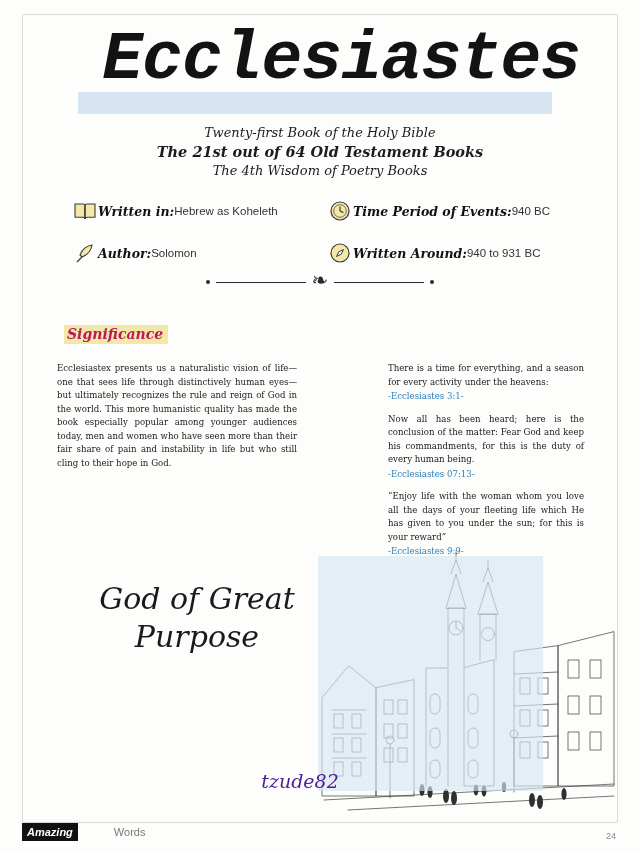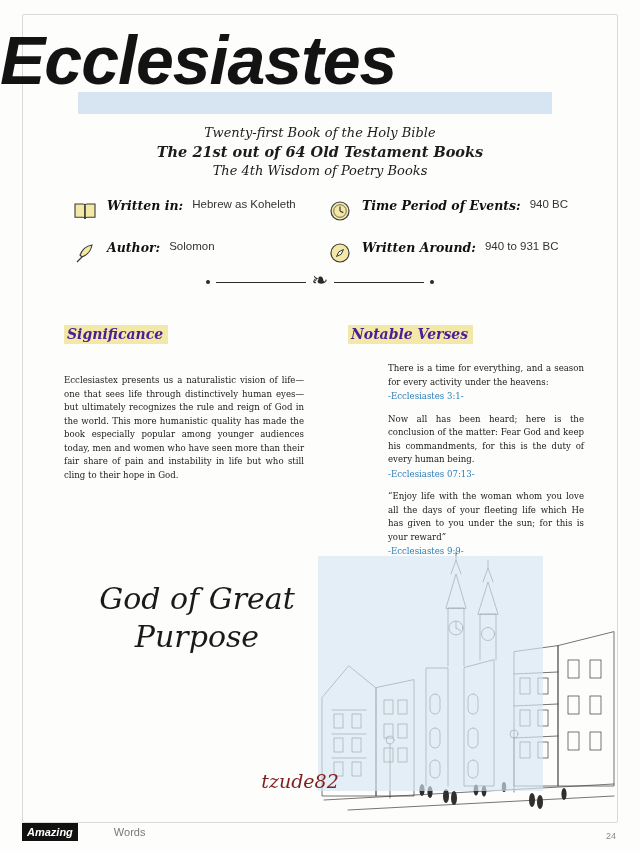--- a/index.html
+++ b/index.html
@@ -26,22 +26,22 @@
   #title-highlight {
     position: absolute;
     left: 78px; top: 92px;
     width: 474px; height: 22px;
     background: #cfe1ef;
     opacity: .85;
   }
   #book-title {
     position: absolute;
     left: 0; top: 26px; width: 580px;
-    text-align: left;
-    font-family: Liberation Sans, sans-serif;
+    text-align: right;
+    font-family: Liberation Mono, monospace;
     font-weight: 700;
     font-style: italic;
     font-size: 68px;
     letter-spacing: -1px;
     color: #131313;
     line-height: 1;
   }
   
   #subtitles {
     position: absolute;
@@ -71,21 +71,21 @@
   
   #facts {
     position: absolute;
     left: 72px; top: 198px;
     width: 500px;
     display: grid;
     grid-template-columns: 1fr 1fr;
     grid-row-gap: 16px;
     grid-column-gap: 10px;
   }
-  .fact { display: flex; gap: 9px; }
+  .fact { display: flex; align-items: center; }
   .fact .ficon {
     width: 26px; height: 26px;
     flex: 0 0 26px;
     display: flex; align-items: center; justify-content: center;
   }
   .fact .flabel {
     font-family: "DejaVu Serif", serif;
     font-style: italic;
     font-weight: 700;
     font-size: 12.5px;
@@ -112,36 +112,35 @@
     font-size: 20px; color: #2a2a2a; line-height: 1;
     position: relative; top: -2px;
   }
   
   .col-heading {
     position: absolute;
     font-family: "DejaVu Serif", serif;
     font-style: italic;
     font-weight: 700;
     font-size: 14px;
-    color: #4c1d95;
+    color: #be185d;
     padding: 1px 5px 2px 3px;
     background: #f2e9a8;
   }
   #sig-heading { left: 64px; top: 325px; }
   #ver-heading { left: 348px; top: 325px; }
 
   #sig-body {
     position: absolute;
-    left: 64px; top: 362px; width: 240px;
+    left: 57px; top: 362px; width: 240px;
     font-family: "DejaVu Serif", serif;
     font-size: 8.6px;
     line-height: 13.5px;
     color: #1b1b1b;
     text-align: justify;
-    margin-top: 12px;
   }
   #verses {
     position: absolute;
     left: 348px; top: 362px; width: 236px;
     font-family: "DejaVu Serif", serif;
     font-size: 8.6px;
     line-height: 13.5px;
     color: #1b1b1b;
     text-align: justify;
   }
@@ -163,21 +162,21 @@
     color: #1a1a1a;
   }
   
   #signature {
     position: absolute;
     left: 200px; top: 770px; width: 200px;
     text-align: center;
     font-family: "DejaVu Serif", serif;
     font-style: italic;
     font-size: 19px;
-    color: #7f1d1d;
+    color: #4c1d95;
   }
   
   #illustration {
     position: absolute;
     left: 318px; top: 548px;
     width: 300px; height: 275px;
     overflow: hidden;
   }
   #illo-wash {
     position: absolute;
@@ -286,21 +285,20 @@
     <span class="ddot"></span>
     <span class="dline"></span>
     <span class="dorn">❧</span>
     <span class="dline"></span>
     <span class="ddot"></span>
   </div>
 
   <div id="sig-heading" class="col-heading">Significance</div>
   <div id="sig-body">Ecclesiastex presents us a naturalistic vision of life—one that sees life through distinctively human eyes—but ultimately recognizes the rule and reign of God in the world. This more humanistic quality has made the book especially popular among younger audiences today, men and women who have seen more than their fair share of pain and instability in life but who still cling to their hope in God.</div>
 
-  <div id="ver-heading" class="col-heading">Notable Verses</div>
   <div id="verses">
     <div class="verse">
       <span>There is a time for everything, and a season for every activity under the heavens:</span>
       <span class="ref">-Ecclesiastes 3:1-</span>
     </div>
     <div class="verse">
       <span>Now all has been heard; here is the conclusion of the matter: Fear God and keep his commandments, for this is the duty of every human being.</span>
       <span class="ref">-Ecclesiastes 07:13-</span>
     </div>
     <div class="verse">

